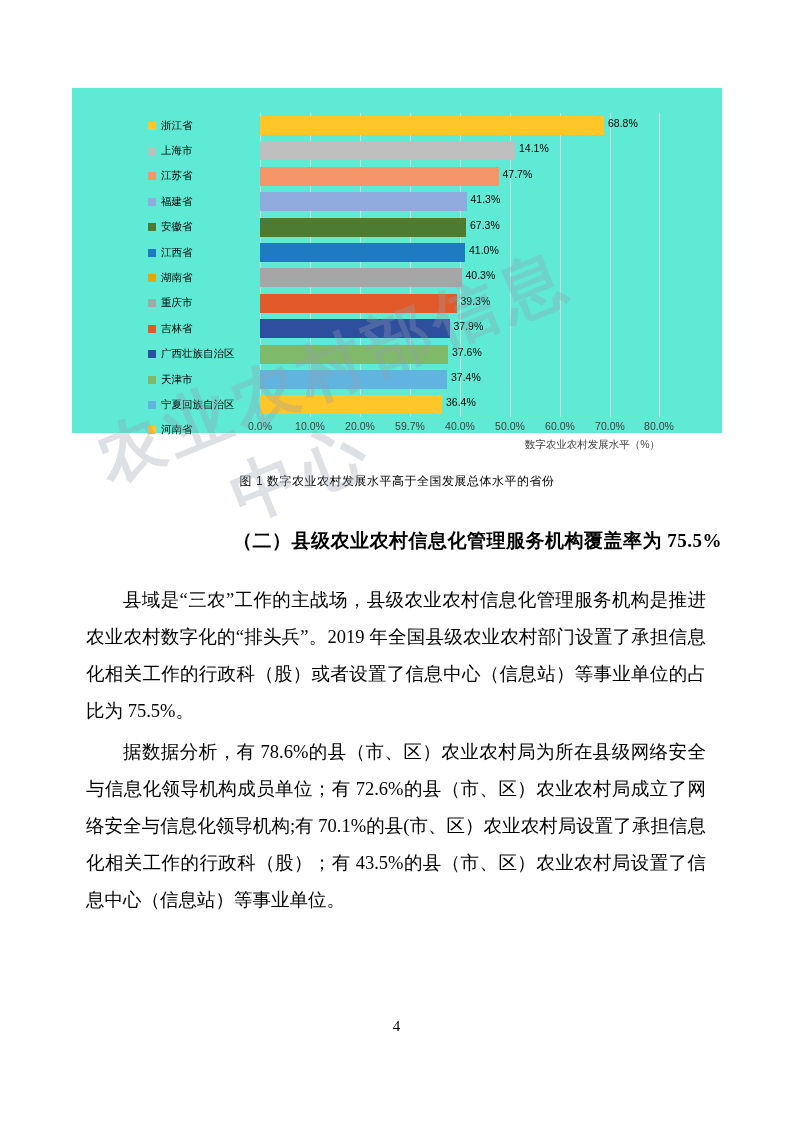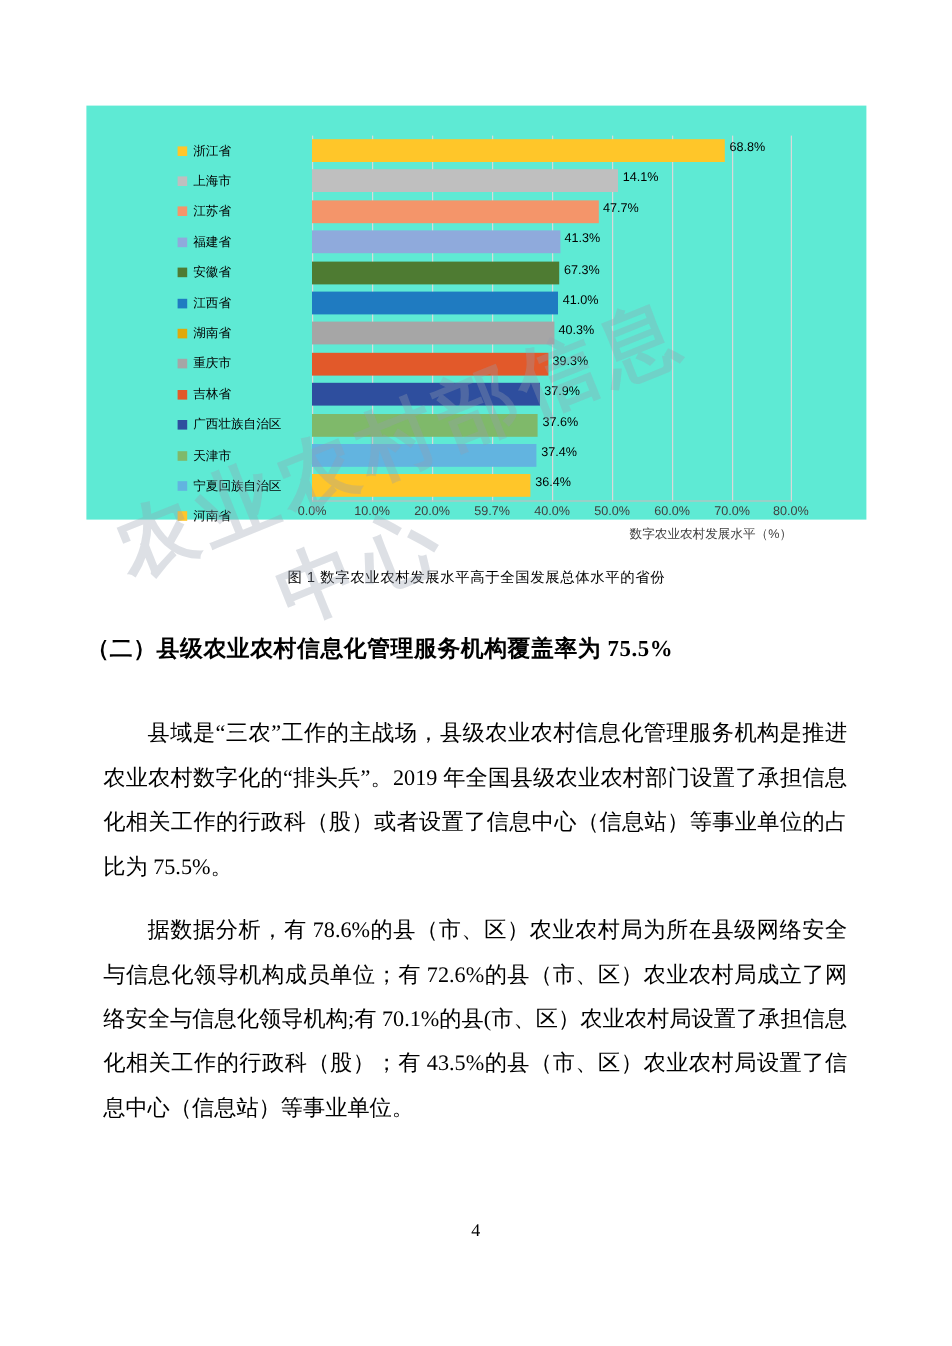--- a/index.html
+++ b/index.html
@@ -144,39 +144,39 @@
     letter-spacing: .5px;
     color: #000;
   }
 
   
   .heading {
     position: absolute;
     left: 72px;
     top: 528px;
     width: 650px;
-    text-align: left;
+    text-align: right;
     font-family: "Liberation Serif", serif;
     font-weight: bold;
     font-size: 19px;
     letter-spacing: 0.5px;
   }
 
   .body-text {
     position: absolute;
     left: 86px;
     top: 578px;
     width: 620px;
     font-size: 18.5px;
     line-height: 37px;
     text-align: justify;
     text-justify: inter-ideograph;
   }
   .body-text p {
-    margin: 16px 0 0 0;
+    margin: 4px 0 0 0;
     text-indent: 2em;
   }
 
   .page-number {
     position: absolute;
     left: 0;
     top: 1018px;
     width: 793px;
     text-align: center;
     font-family: "Liberation Serif", serif;

